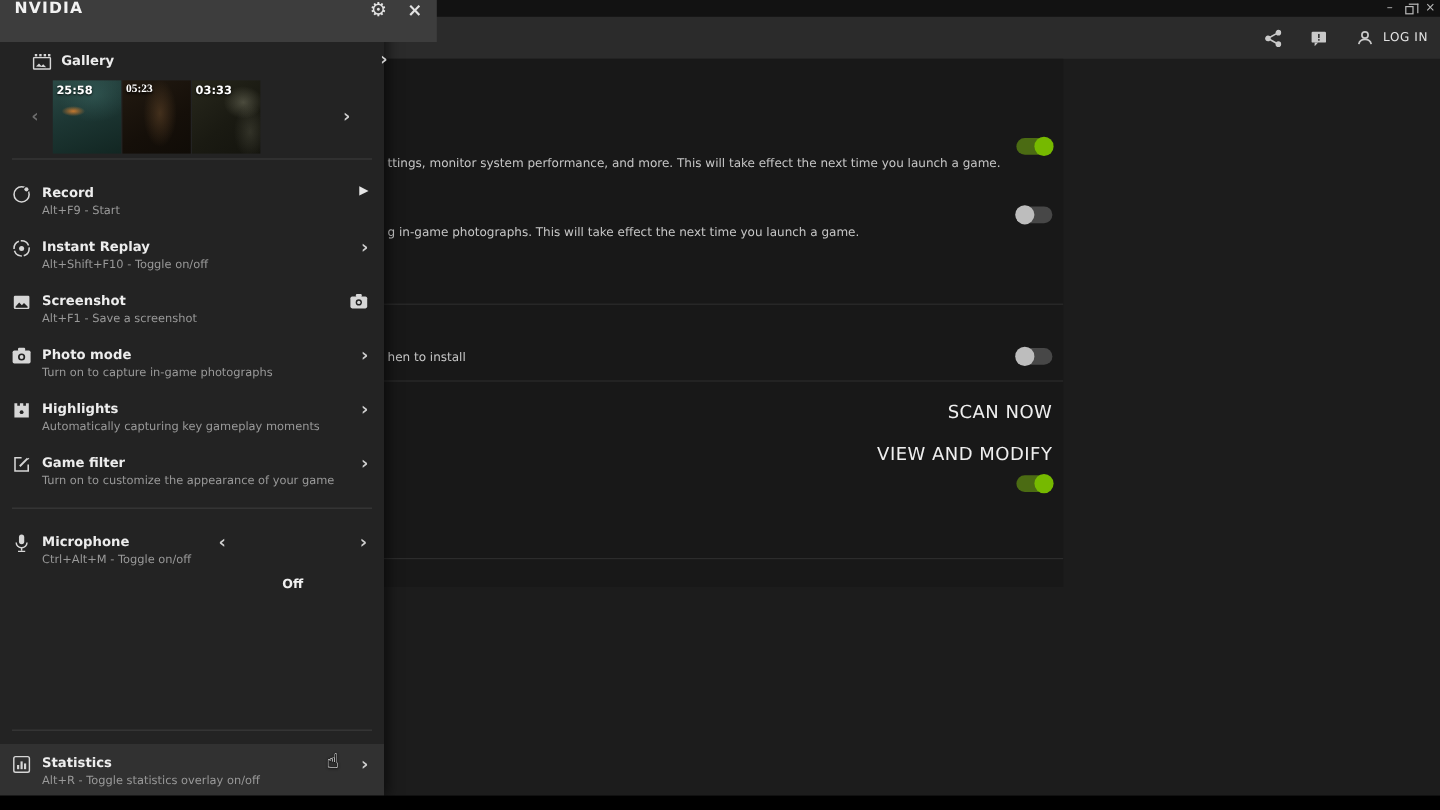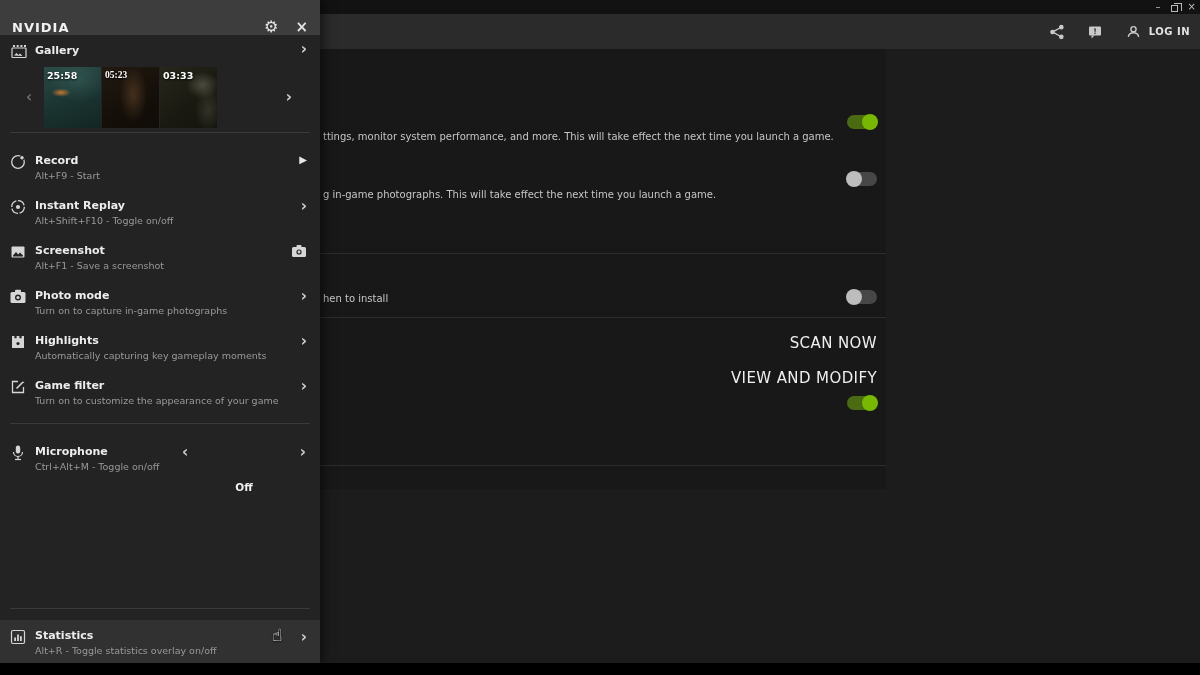--- a/index.html
+++ b/index.html
@@ -15,45 +15,45 @@
   
   .titlebar { position:absolute; top:0; left:320px; right:0; height:14px; background:#121212; }
   .win-controls { position:absolute; top:1px; right:4px; display:flex; gap:10px; align-items:center; height:12px; }
   .win-btn { color:#b9b9b9; font-size:10px; line-height:12px; cursor:default; }
   .win-restore { width:7px; height:7px; border:1px solid #b9b9b9; position:relative; margin-top:2px; }
   .win-restore:before { content:""; position:absolute; left:2px; top:-3px; width:7px; height:7px; border:1px solid #b9b9b9; border-left:none; border-bottom:none; }
 
   .app-header { position:absolute; top:14px; left:320px; right:0; height:35px; background:#2b2b2b; }
   .app-header-right { position:absolute; right:10px; top:0; height:35px; display:flex; align-items:center; gap:22px; }
   .login { display:flex; align-items:center; gap:7px; }
-  .login-label { color:#e2e2e2; font-size:10px; font-weight:bold; letter-spacing:.5px; }
+  .login-label { color:#e2e2e2; font-size:10px; font-weight:normal; letter-spacing:.5px; }
 
   .bg-content { position:absolute; left:320px; top:49px; width:566px; height:440px; background:#181818; }
   .bg-text { position:absolute; left:3px; color:#c6c6c6; font-size:10px; white-space:nowrap; }
   .bg-divider { position:absolute; left:0; width:566px; height:1px; background:#2c2c2c; }
   .bg-action { position:absolute; right:9px; color:#efefef; font-size:15px; font-weight:normal; letter-spacing:.4px; cursor:default; }
 
   .toggle { position:absolute; width:30px; height:14px; border-radius:7px; }
   .toggle .knob { position:absolute; top:-1px; width:16px; height:16px; border-radius:50%; }
   .toggle.on  { background:#4b6b13; }
   .toggle.on  .knob { right:-1px; background:var(--accent); }
   .toggle.off { background:#474747; }
   .toggle.off .knob { left:-1px; background:#bdbdbd; }
 
   .bottom-bar { position:absolute; left:0; right:0; bottom:0; height:12px; background:#000; z-index:50; }
 
   
   .overlay { position:absolute; left:0; top:0; width:320px; height:663px; background:#232323; box-shadow:3px 0 10px rgba(0,0,0,.55); z-index:10; }
-  .ov-header { position:absolute; top:0; left:0; width:320px; height:35px; background:#3d3d3d; display:flex; align-items:flex-end; padding:0 12px; }
+  .ov-header { position:absolute; top:0; left:0; width:364px; height:35px; background:#3d3d3d; display:flex; align-items:flex-start; padding:0 12px; }
   .ov-title { color:#f2f2f2; font-size:13px; font-weight:bold; letter-spacing:1px; }
   .ov-header-right { margin-left:auto; display:flex; align-items:center; gap:17px; }
   .gear { color:#e3e3e3; font-size:16px; line-height:16px; cursor:default; }
   .ov-close { color:#e3e3e3; font-size:15px; font-weight:bold; line-height:15px; cursor:default; }
 
-  .gallery-row { position:absolute; top:40px; left:0; width:320px; height:22px; }
+  .gallery-row { position:absolute; top:40px; left:16px; width:320px; height:22px; }
   .gal-icon { position:absolute; left:10px; top:3px; }
   .gal-label { position:absolute; left:35px; top:4px; color:#ededed; font-size:11px; font-weight:bold; }
   .chev { color:#cfcfcf; font-size:15px; font-weight:bold; line-height:15px; cursor:default; }
   .chev.dim { color:#6d6d6d; }
   .gal-chev { position:absolute; right:13px; top:2px; }
 
   .thumbs { position:absolute; top:67px; left:0; width:320px; height:62px; }
   .thumb-strip { position:absolute; left:44px; top:0; display:flex; gap:1px;justify-content:flex-end; }
   .thumb { position:relative; width:57px; height:61px; overflow:hidden; }
   .thumb .dur { position:absolute; top:3px; left:3px; color:#fff; font-size:9.5px; font-weight:bold; text-shadow:0 1px 2px rgba(0,0,0,.9); }

